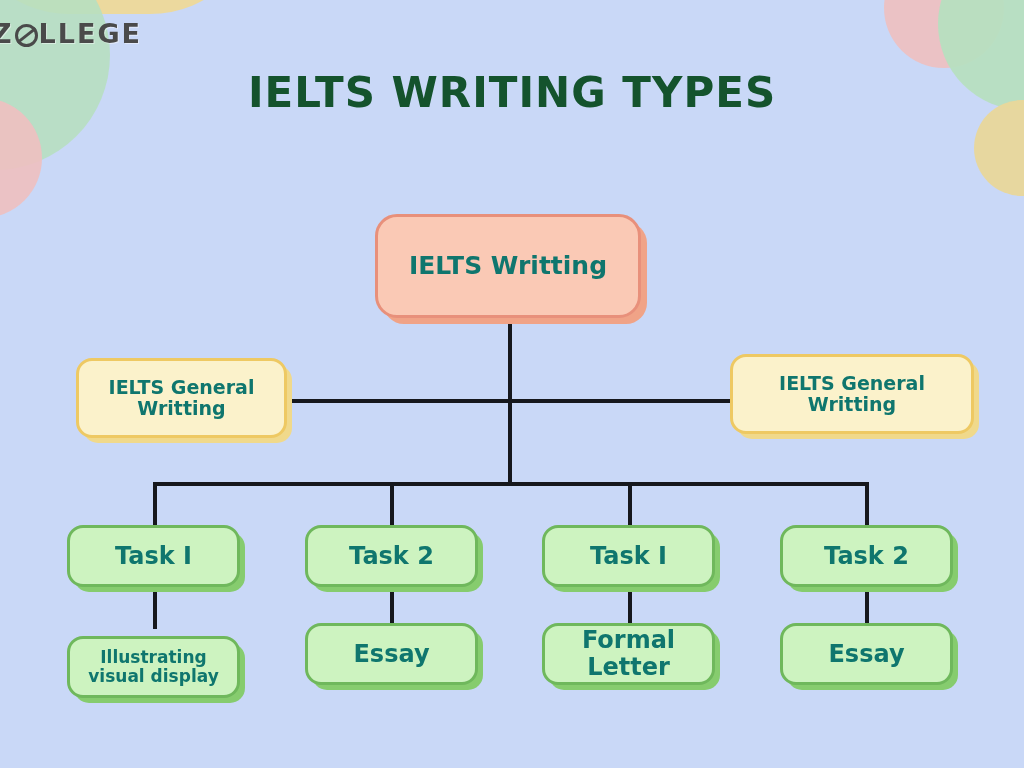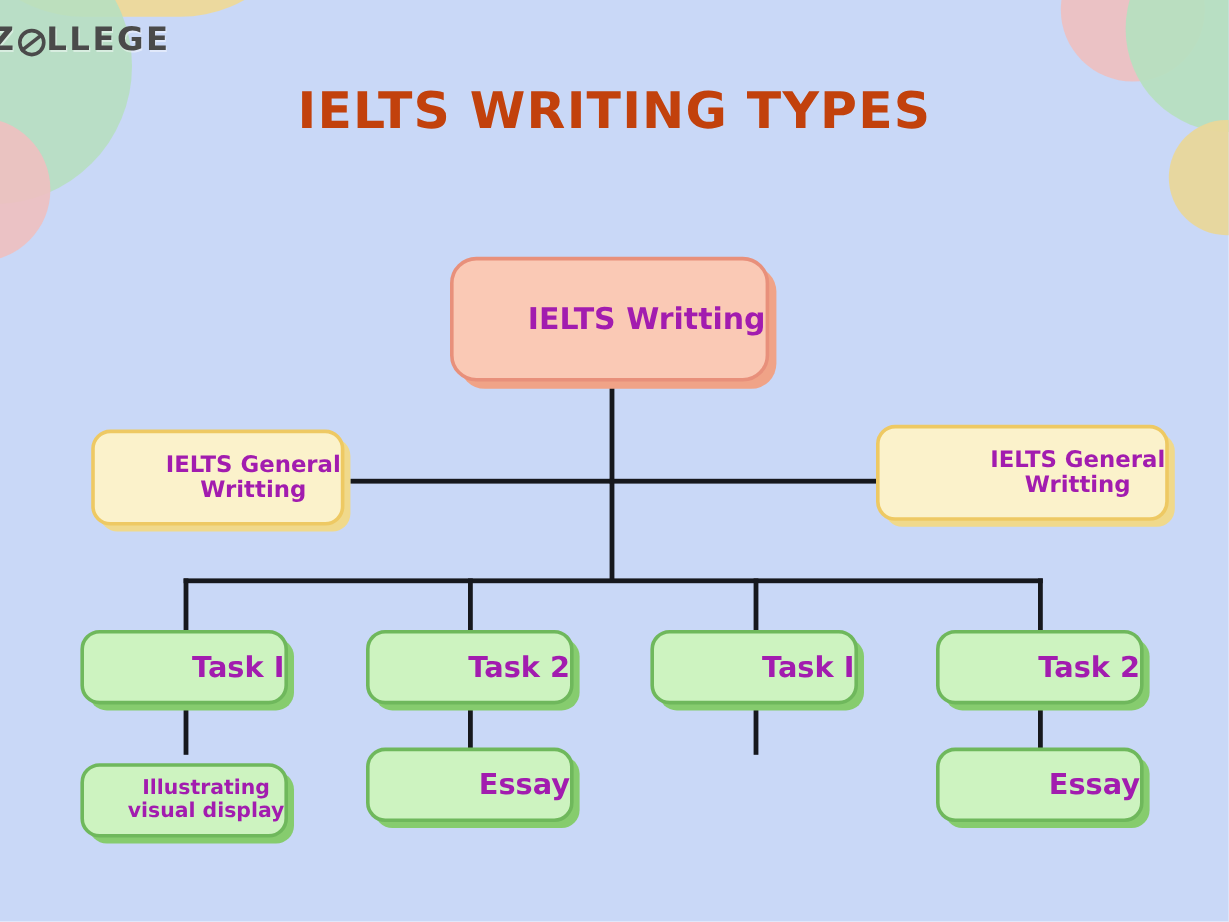--- a/index.html
+++ b/index.html
@@ -95,42 +95,42 @@
 
   
   #page-title {
     position: absolute;
     left: 0; right: 0;
     top: 68px;
     text-align: center;
     font-size: 42px;
     font-weight: bold;
     letter-spacing: 1px;
-    color: #c2410c;
+    color: #14532d;
     font-family: "DejaVu Sans", "Liberation Sans", sans-serif;
   }
 
   
   .line {
     position: absolute;
     background: #16181d;
   }
   .line-v { width: 4px; }
   .line-h { height: 4px; }
 
   
   .node {
     position: absolute;
     box-sizing: border-box;
     display: flex;
     align-items: center;
-    justify-content: flex-end;
+    justify-content: center;
     text-align: center;
     font-weight: bold;
-    color: #a21caf;
+    color: #0f766e;
     line-height: 1.12;
     border-style: solid;
     font-family: "DejaVu Sans", "Liberation Sans", sans-serif;
   }
   .node .label { display: block; white-space: pre-line; }
 
   .node-root {
     background: #fac9b5;
     border-width: 3px;
     border-color: #e8907b;
@@ -217,17 +217,20 @@
     <span class="label">Task 2</span>
   </div>
 
   <div class="node node-leaf" style="left:67px; top:623px; width:173px; height:62px; font-size:17px;margin-top:13px;">
     <span class="label">Illustrating
 visual display</span>
   </div>
   <div class="node node-leaf" style="left:305px; top:623px; width:173px; height:62px;">
     <span class="label">Essay</span>
   </div>
+  <div class="node node-leaf" style="left:542px; top:623px; width:173px; height:62px;">
+    <span class="label">Formal Letter</span>
+  </div>
   <div class="node node-leaf" style="left:780px; top:623px; width:173px; height:62px;">
     <span class="label">Essay</span>
   </div>
 
 </div>
 
 </body></html>

